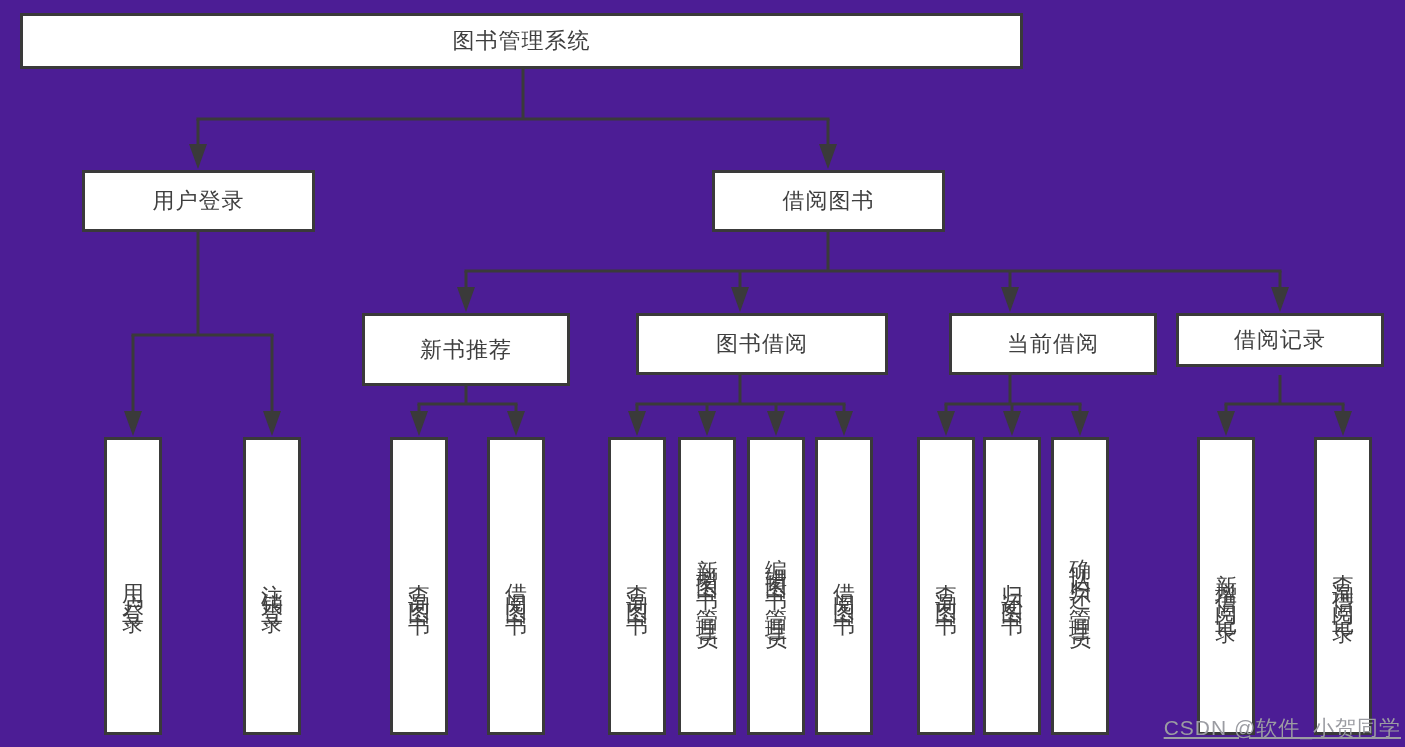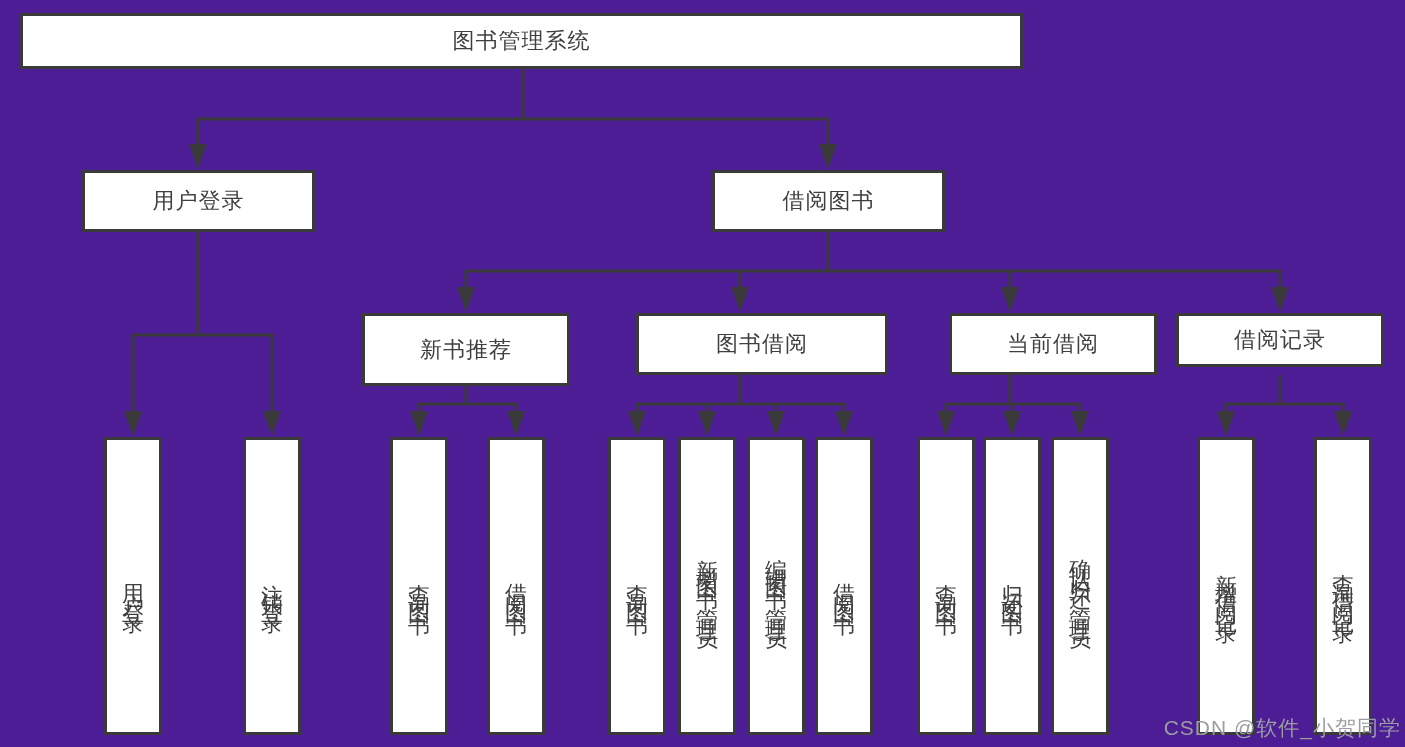--- a/index.html
+++ b/index.html
@@ -36,20 +36,21 @@
   }
   #watermark{
     position:absolute;
     right:4px;
     top:714px;
     font-size:21px;
     letter-spacing:1px;
     color:#9b9ca2;
     z-index:6;
     white-space:nowrap;
+    text-decoration:underline;
   }
 </style>
 </head>
 <body>
 
 <div id="canvas">
   <svg id="connectors" width="1405" height="747" viewBox="0 0 1405 747">
       <line x1="523" y1="69" x2="523" y2="119" stroke="#3a3a3a" stroke-width="3"></line>
       <line x1="196.5" y1="119" x2="829.5" y2="119" stroke="#3a3a3a" stroke-width="3"></line>
       <line x1="198" y1="119" x2="198" y2="148" stroke="#3a3a3a" stroke-width="3"></line>

